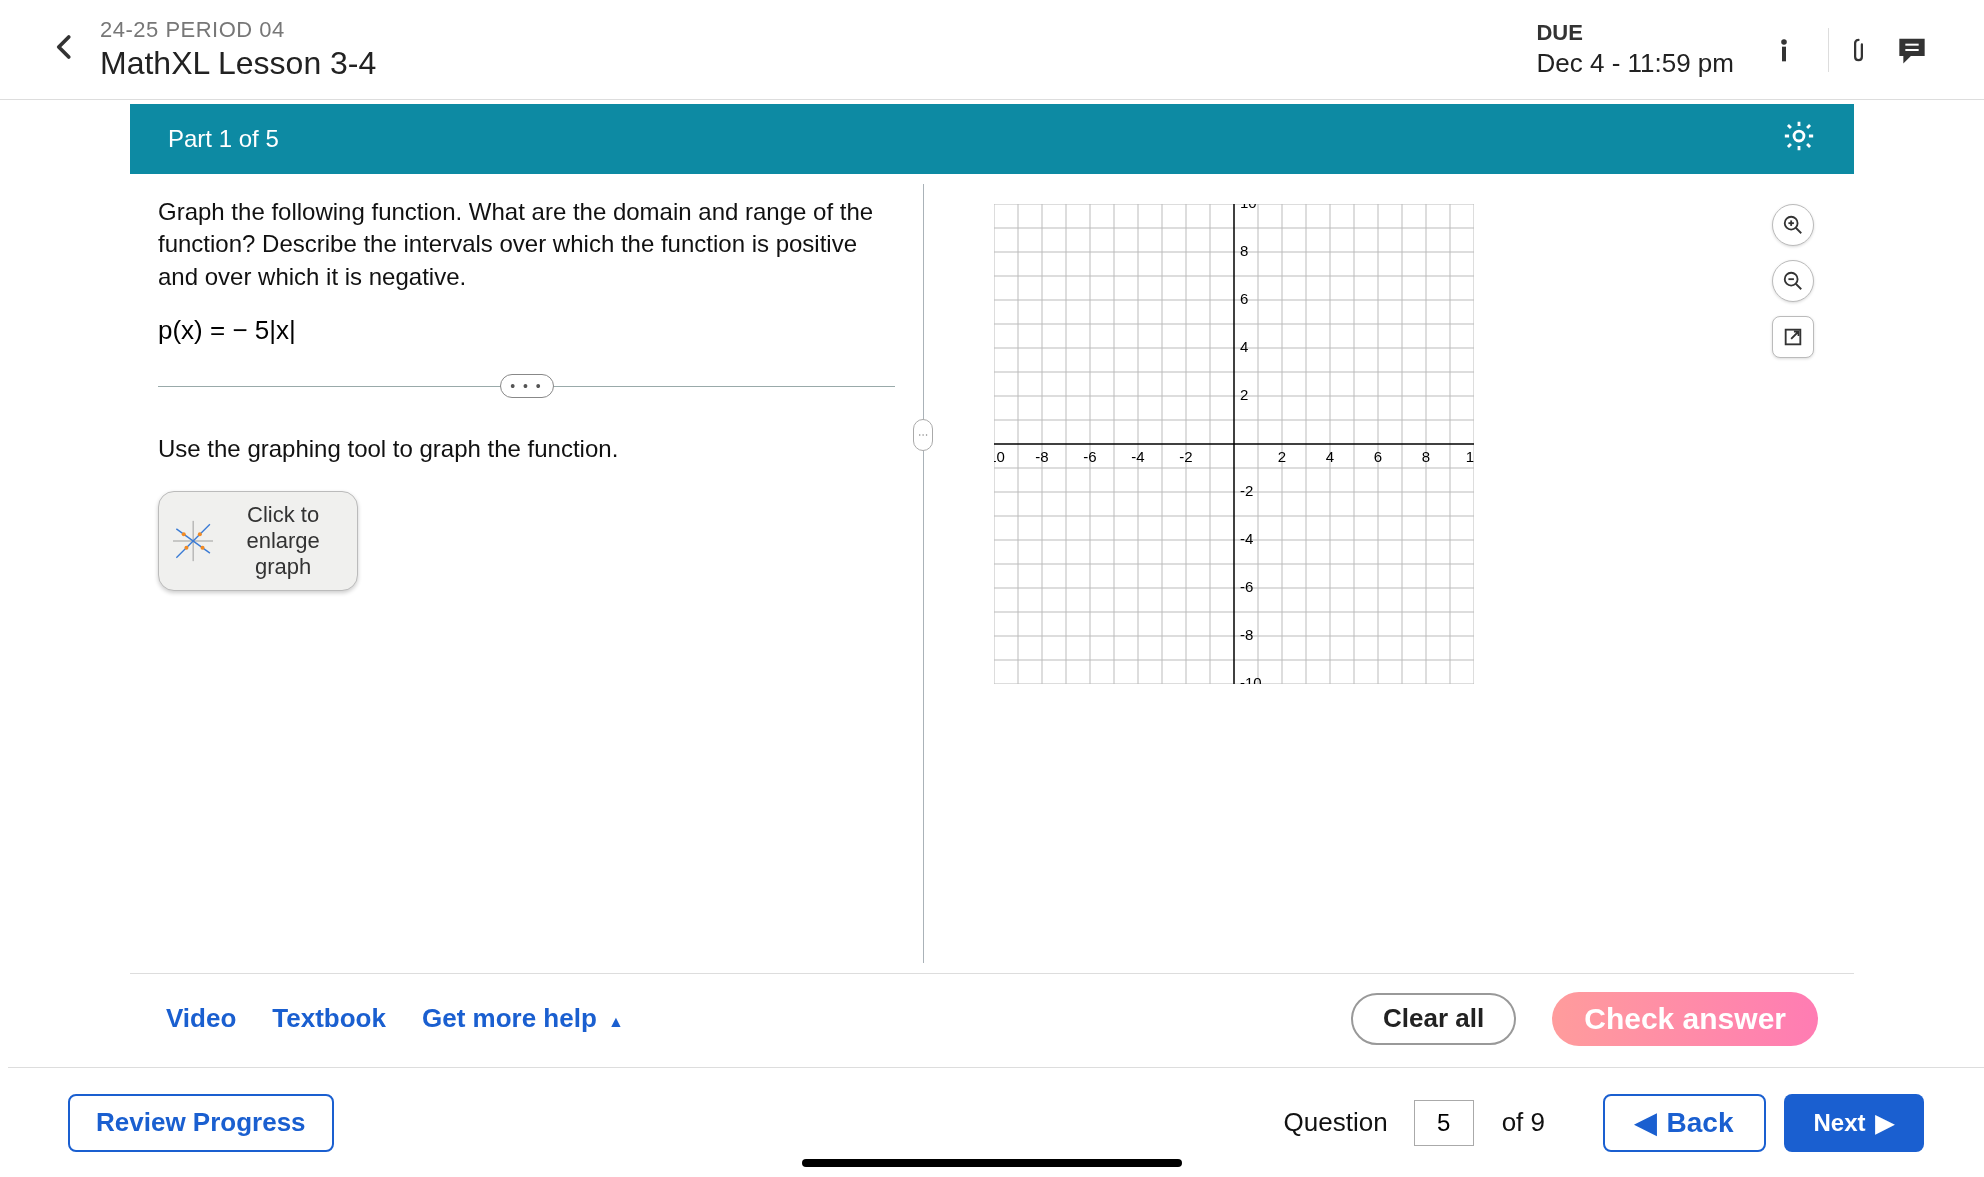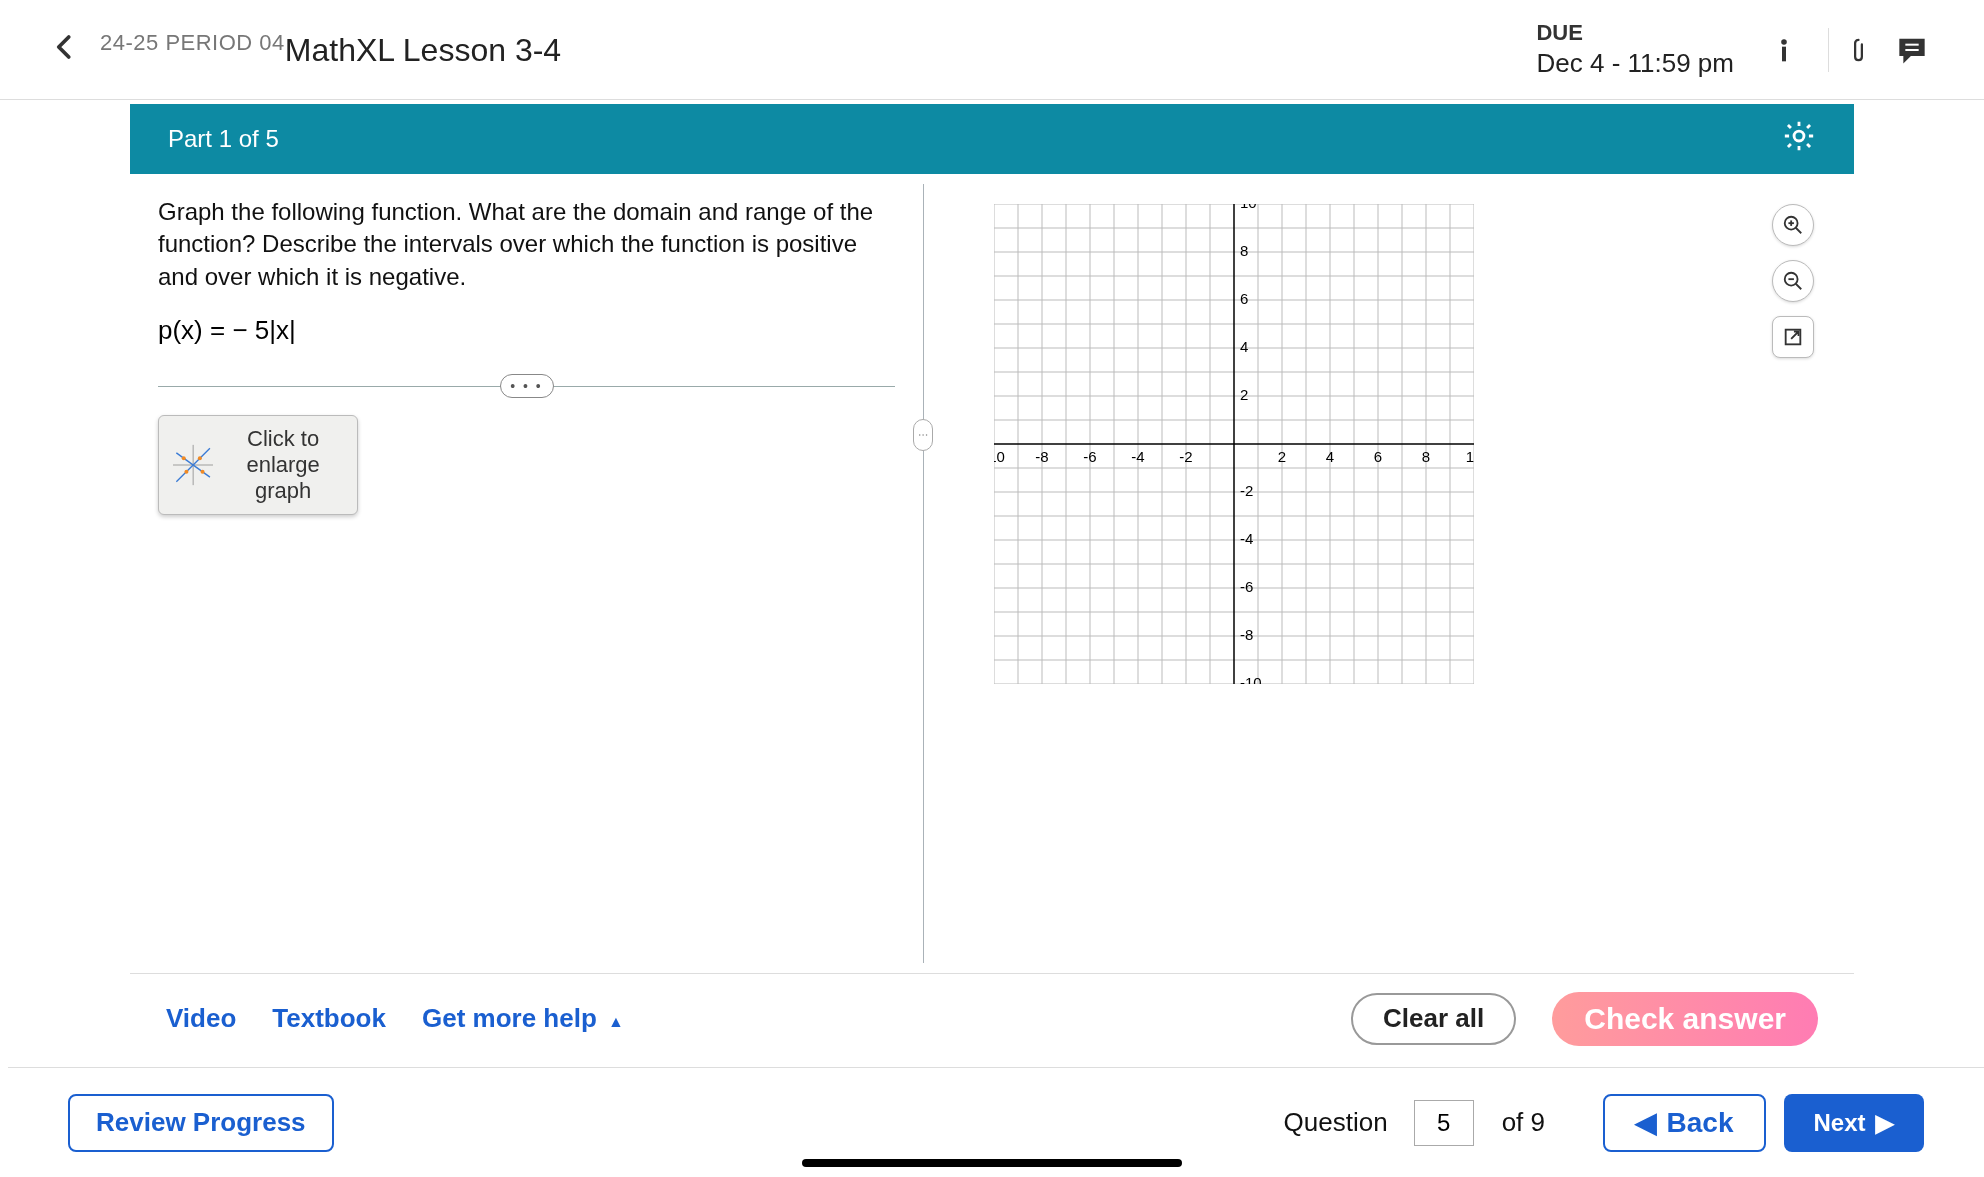--- a/index.html
+++ b/index.html
@@ -1,21 +1,21 @@
 <!DOCTYPE html>
 <html><head>
 <meta charset="utf-8">
 <style>
 * { margin: 0; padding: 0; box-sizing: border-box; }
 body { font-family: Arial, Helvetica, sans-serif; background: #fff; width: 1984px; height: 1177px; position: relative; overflow: hidden; color: #000; }
 
 
 .header { position: absolute; left: 0; right: 0; top: 0; height: 100px; border-bottom: 1px solid #ddd; display: flex; align-items: center; padding: 0 50px; }
 .back-arrow { font-size: 36px; color: #333; margin-right: 20px; cursor: pointer; font-weight: bold;}
-.header-titles { display: flex; }
+.header-titles { display: flex; flex-direction: column; }
 .course-label { font-size: 22px; color: #777; letter-spacing: 0.5px; }
 .lesson-title { font-size: 32px; color: #222; margin-top: 2px; }
 .header-right { margin-left: auto; display: flex; align-items: center; gap: 18px; }
 .due-block { display: flex; flex-direction: column; align-items: flex-start; margin-right: 10px; }
 .due-label { font-size: 22px; color: #333; font-weight: bold; }
 .due-date { font-size: 26px; color: #222; margin-top: 2px; }
 .header-icon { width: 44px; height: 44px; display: flex; align-items: center; justify-content: center; cursor: pointer; color: #333; }
 .header-icon.sep { border-left: 1px solid #ddd; padding-left: 16px; margin-left: 4px; }
 .header-icon svg { width: 32px; height: 32px; stroke: #333; fill: none; }
 
@@ -29,21 +29,21 @@
 
 
 .question-area { position: absolute; top: 70px; bottom: 90px; left: 0; right: 0; display: flex; }
 .left-col { width: 46%; padding: 22px 28px; position: relative; }
 .prompt-text { font-size: 24px; line-height: 1.35; color: #111; }
 .func-text { font-size: 26px; margin-top: 22px; }
 .sep-line { position: relative; margin-top: 40px; height: 1px; background: #9aa; }
 .sep-pill { position: absolute; left: 50%; top: -12px; transform: translateX(-50%); width: 54px; height: 24px; border: 1px solid #888; border-radius: 14px; background: #fff; display: flex; align-items: center; justify-content: center; cursor: pointer; }
 .sep-pill span { font-size: 14px; color: #555; letter-spacing: 2px; }
 .use-text { margin-top: 48px; font-size: 24px; color: #111; }
-.enlarge-btn { margin-top: 28px; width: 200px; height: 100px; border: 1px solid #bbb; border-radius: 6px; background: #f0f0ee; box-shadow: 0 2px 4px rgba(0,0,0,0.2); display: flex; align-items: center; gap: 10px; padding: 16px 14px; cursor: pointer; }
+.enlarge-btn { margin-top: 28px; width: 200px; height: 100px; border: 1px solid #bbb; border-radius: 16px; background: #f0f0ee; box-shadow: 0 2px 4px rgba(0,0,0,0.2); display: flex; align-items: center; gap: 10px; padding: 16px 14px; cursor: pointer; }
 .enlarge-graph-thumb { width: 72px; height: 72px; position: relative; }
 .enlarge-graph-thumb svg { width: 100%; height: 100%; }
 .enlarge-label { font-size: 22px; color: #333; line-height: 1.2; text-align: center; }
 
 .mid-divider { width: 1px; background: #aab2b8; margin: 10px 0; position: relative; }
 .mid-handle { position: absolute; left: -10px; top: 235px; width: 20px; height: 32px; border: 1px solid #aaa; border-radius: 10px; background: #fff; cursor: ew-resize; display: flex; align-items: center; justify-content: center; }
 .mid-handle span { writing-mode: vertical-rl; font-size: 10px; color: #666; letter-spacing: 1px; }
 
 .right-col { flex: 1; position: relative; padding: 20px; }
 .graph-box { position: absolute; left: 70px; top: 30px; width: 480px; height: 480px; }
@@ -126,20 +126,21 @@
 
   <div class="question-area">
     <div class="left-col">
       <div class="prompt-text">Graph the following function. What are the domain and range of the function? Describe the intervals over which the function is positive and over which it is negative.</div>
       <div class="func-text">p(x) = − 5|x|</div>
       <div class="sep-line">
         <div class="sep-pill">
             <span>• • •</span>
           </div>
       </div>
+      <div class="use-text">Use the graphing tool to graph the function.</div>
       <div class="enlarge-btn">
         <div class="enlarge-graph-thumb">
           <svg viewBox="0 0 60 60">
             <line x1="0" y1="30" x2="60" y2="30" stroke="#777" stroke-width="1"></line>
             <line x1="30" y1="0" x2="30" y2="60" stroke="#777" stroke-width="1"></line>
             <line x1="5" y1="55" x2="55" y2="5" stroke="#3a7bd5" stroke-width="2"></line>
             <line x1="5" y1="12" x2="55" y2="48" stroke="#3a7bd5" stroke-width="2"></line>
             <circle cx="16" cy="20" r="3" fill="#f08a24"></circle>
             <circle cx="44" cy="40" r="3" fill="#f08a24"></circle>
             <circle cx="20" cy="40" r="3" fill="#f08a24"></circle>

